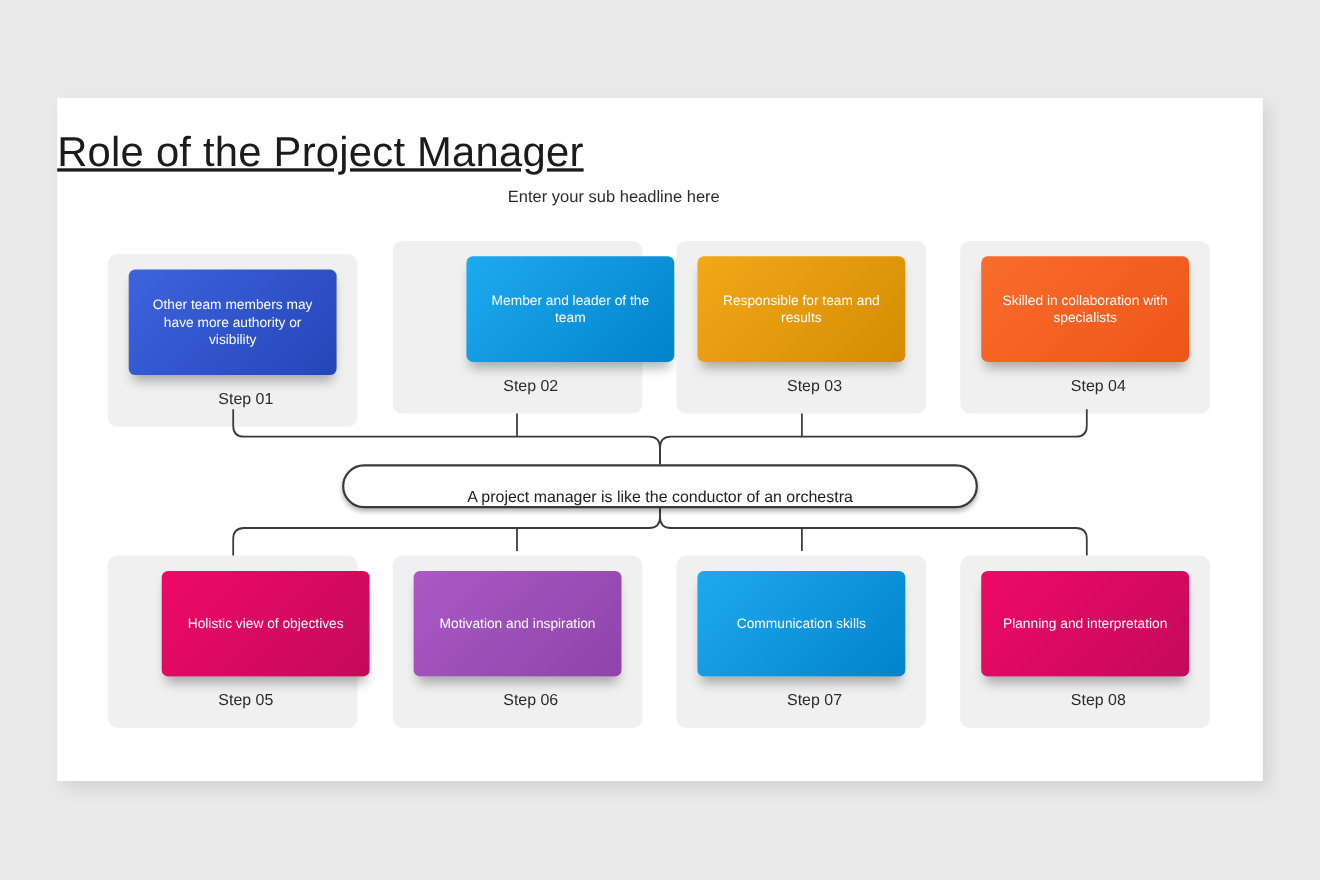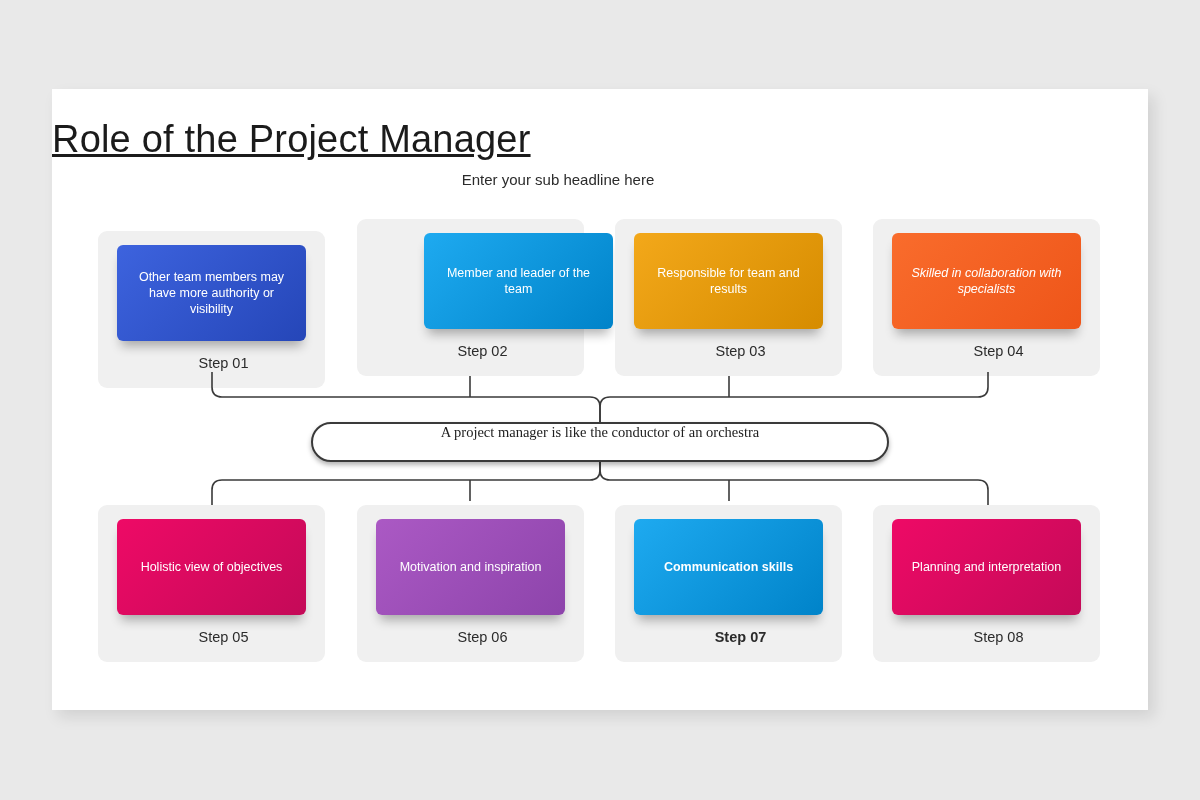--- a/index.html
+++ b/index.html
@@ -98,28 +98,27 @@
   .pill {
     position: absolute;
     left: 259px;
     top: 333px;
     width: 578px;
     height: 40px;
     border: 2.5px solid #3a3a3a;
     border-radius: 22px;
     background: #ffffff;
     display: flex;
-    align-items: flex-start;
+    align-items: flex-end;
     justify-content: center;
     font-size: 14.5px;
     color: #202020;
     box-sizing: border-box;
     box-shadow: 0 3px 5px rgba(0,0,0,0.30);
     z-index: 3;
-    font-family: Liberation Serif, serif;
   }
 
   
   #wires {
     position: absolute;
     left: 0;
     top: 0;
     width: 1096px;
     height: 621px;
     pointer-events: none;
@@ -171,41 +170,41 @@
   </div>
 
   <div class="panel row-top c2" style="background: rgb(240, 240, 240);">
     <div class="tile" style="background: linear-gradient(135deg, rgb(243, 168, 26) 0%, rgb(214, 140, 0) 100%);">
       <span>Responsible for team and results</span>
     </div>
     <div class="step-label">Step 03</div>
   </div>
 
   <div class="panel row-top c3" style="background: rgb(240, 240, 240);">
-    <div class="tile" style="background: linear-gradient(135deg, rgb(249, 108, 44) 0%, rgb(238, 85, 25) 100%); font-style: italic;">
+    <div class="tile" style="background: linear-gradient(135deg, rgb(249, 108, 44) 0%, rgb(238, 85, 25) 100%);">
       <span>Skilled in collaboration with specialists</span>
     </div>
     <div class="step-label">Step 04</div>
   </div>
 
   <div class="panel row-bot c0" style="background: rgb(240, 240, 240);">
-    <div class="tile" style="background: linear-gradient(135deg, rgb(238, 10, 102) 0%, rgb(196, 10, 88) 100%);">
+    <div class="tile" style="background: linear-gradient(135deg, rgb(238, 10, 102) 0%, rgb(196, 10, 88) 100%); margin-left: 30px;">
       <span>Holistic view of objectives</span>
     </div>
     <div class="step-label">Step 05</div>
   </div>
 
   <div class="panel row-bot c1" style="background: rgb(240, 240, 240);">
     <div class="tile" style="background: linear-gradient(135deg, rgb(171, 89, 196) 0%, rgb(141, 68, 171) 100%);">
       <span>Motivation and inspiration</span>
     </div>
     <div class="step-label">Step 06</div>
   </div>
 
-  <div class="panel row-bot c2" style="background: rgb(240, 240, 240); font-weight: bold;">
+  <div class="panel row-bot c2" style="background: rgb(240, 240, 240);">
     <div class="tile" style="background: linear-gradient(135deg, rgb(30, 170, 240) 0%, rgb(0, 131, 201) 100%);">
       <span>Communication skills</span>
     </div>
     <div class="step-label">Step 07</div>
   </div>
 
   <div class="panel row-bot c3" style="background: rgb(240, 240, 240);">
     <div class="tile" style="background: linear-gradient(135deg, rgb(238, 10, 102) 0%, rgb(196, 10, 88) 100%);">
       <span>Planning and interpretation</span>
     </div>

